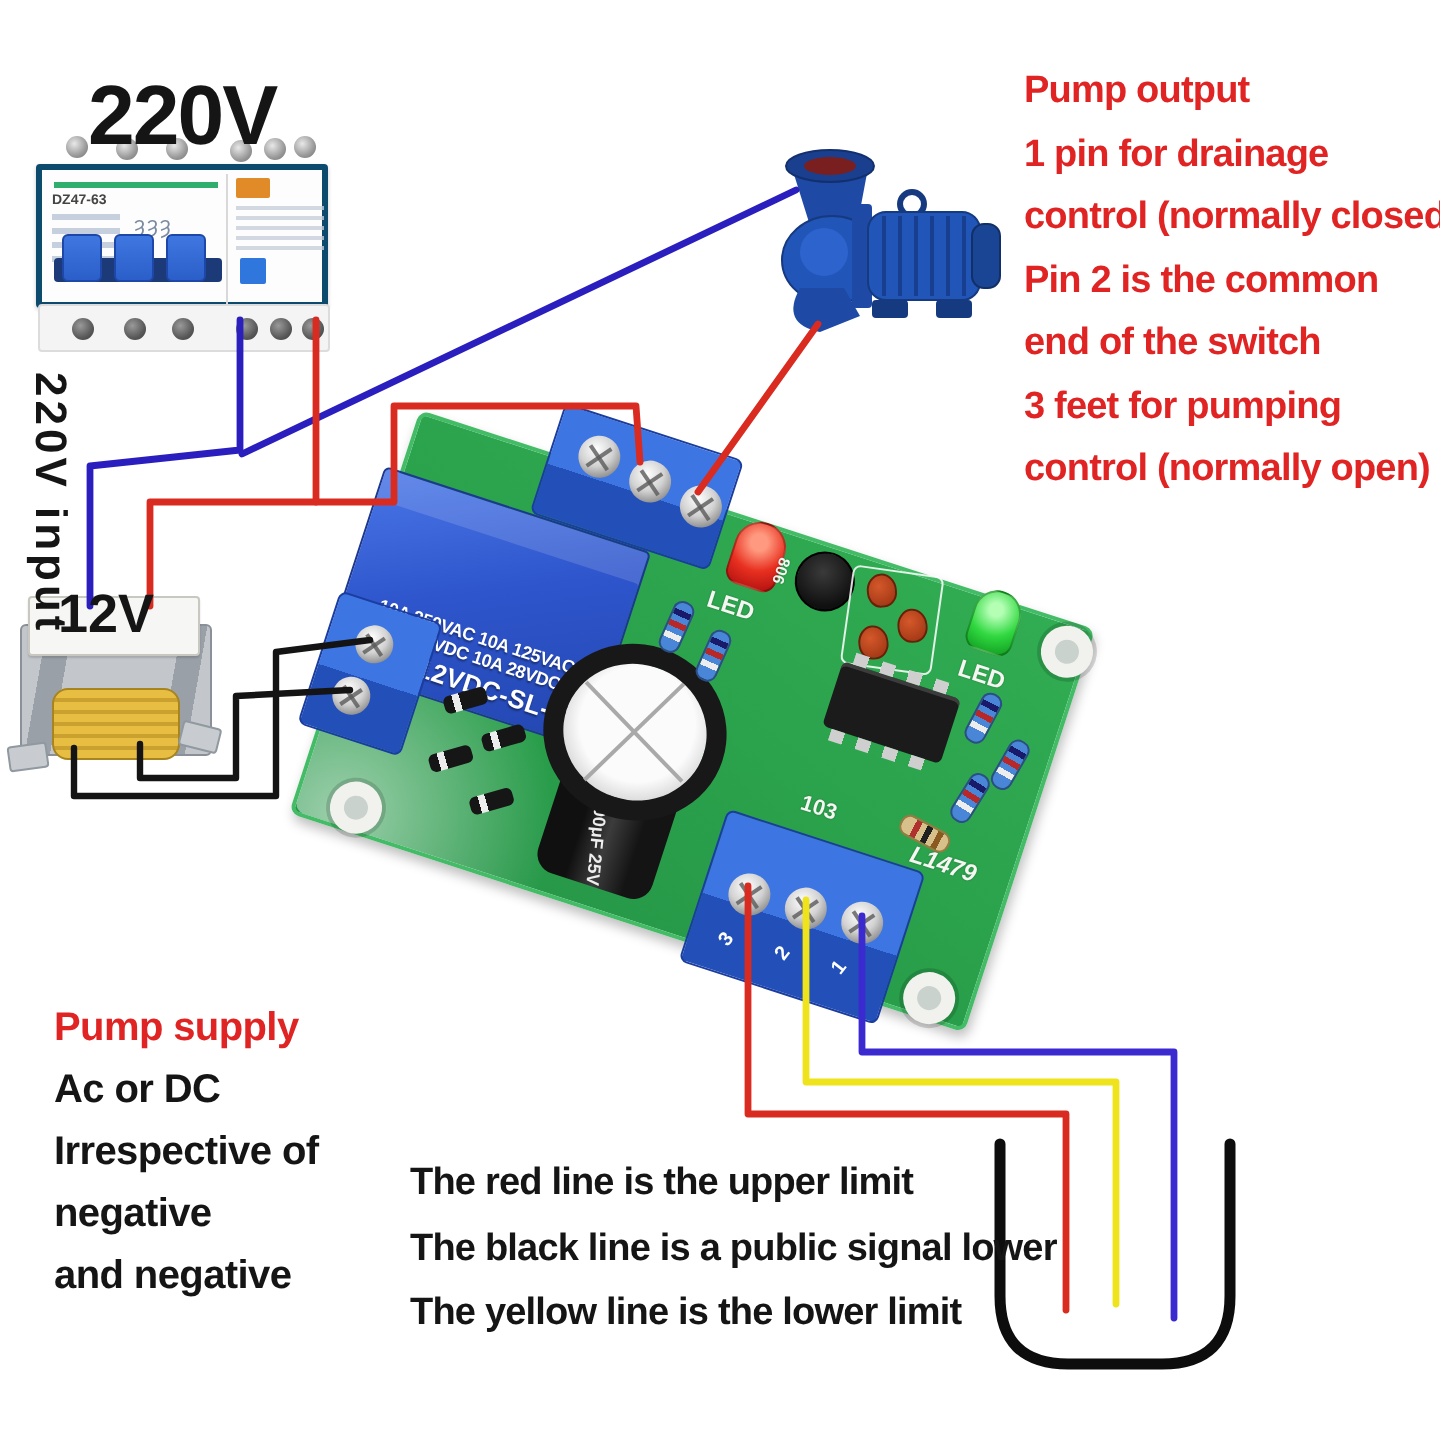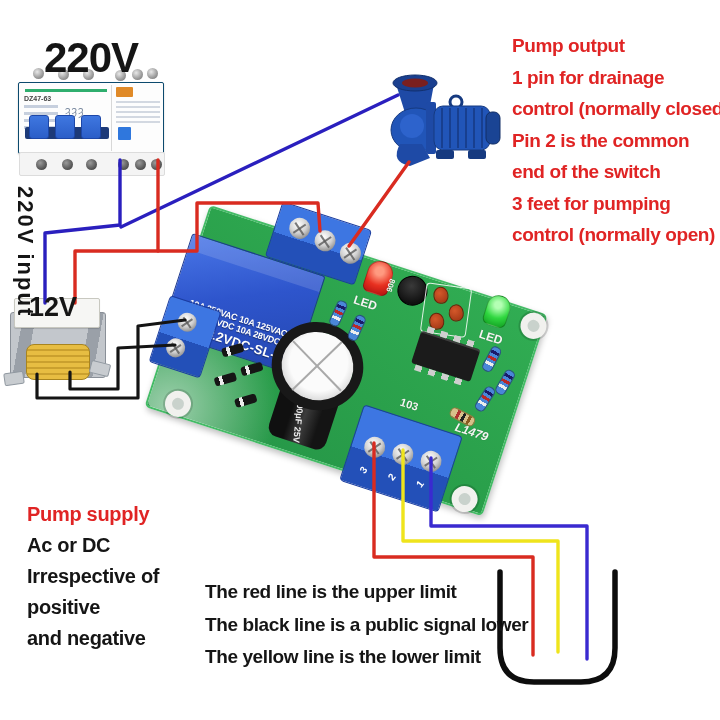--- a/index.html
+++ b/index.html
@@ -24,21 +24,21 @@
   
   #wires { position:absolute; left:0; top:0; z-index:3; }
   #wires polyline, #wires path { fill:none; stroke-linejoin:round; stroke-linecap:round; }
 
   
   .breaker { left:15px; top:66px; width:152px; height:112px; z-index:2; }
   .brk-screw { position:absolute; width:11px; height:11px; border-radius:50%;
     background:radial-gradient(circle at 38% 35%,#e8e8e8,#9a9a9a 60%,#6f6f6f); }
   .brk-screw.dark { background:radial-gradient(circle at 38% 35%,#9a9a9a,#5a5a5a 60%,#3a3a3a); }
   .brk-body { position:absolute; left:3px; top:16px; width:146px; height:72px; background:#fdfdfd;
-    border:1px solid #0c4a6e; border-radius:2px; box-shadow:0 1px 2px rgba(0,0,0,.2); }
+    border:3px solid #0c4a6e; border-radius:2px; box-shadow:0 1px 2px rgba(0,0,0,.2); }
   .brk-green { position:absolute; left:6px; top:6px; width:82px; height:3px; background:#2fae6e; }
   .brk-model { position:absolute; left:5px; top:12px; font-size:7px; font-weight:700; color:#444; }
   .brk-marks { position:absolute; left:5px; top:22px; width:34px; height:26px;
     background:repeating-linear-gradient(#b9c4d6 0 3px,transparent 3px 7px); opacity:.8; }
   .brk-333 { position:absolute; left:46px; top:24px; font-size:10px; color:#7a8aa0; letter-spacing:1px; }
   .brk-base { position:absolute; left:6px; top:44px; width:84px; height:12px; background:#1d3a78; border-radius:2px; }
   .brk-toggle { position:absolute; top:32px; width:20px; height:24px; background:linear-gradient(#3f77e0,#2b5ec8);
     border:1px solid #1d47a8; border-radius:3px; }
   .brk-divider { position:absolute; left:92px; top:2px; width:1px; height:66px; background:#d8d8d8; }
   .brk-sticker { position:absolute; left:97px; top:4px; width:17px; height:10px; background:#e08a28; border-radius:1px; }
@@ -280,21 +280,21 @@
     <div>Pin 2 is the common</div>
     <div>end of the switch</div>
     <div>3 feet for pumping</div>
     <div>control (normally open)</div>
   </div>
 
   <div class="txt power-note">
     <div class="title">Pump supply</div>
     <div>Ac or DC</div>
     <div>Irrespective of</div>
-    <div>positive</div>
+    <div>negative</div>
     <div>and negative</div>
   </div>
 
   <div class="txt legend">
     <div>The red line is the upper limit</div>
     <div>The black line is a public signal lower</div>
     <div>The yellow line is the lower limit</div>
   </div>
 
 

